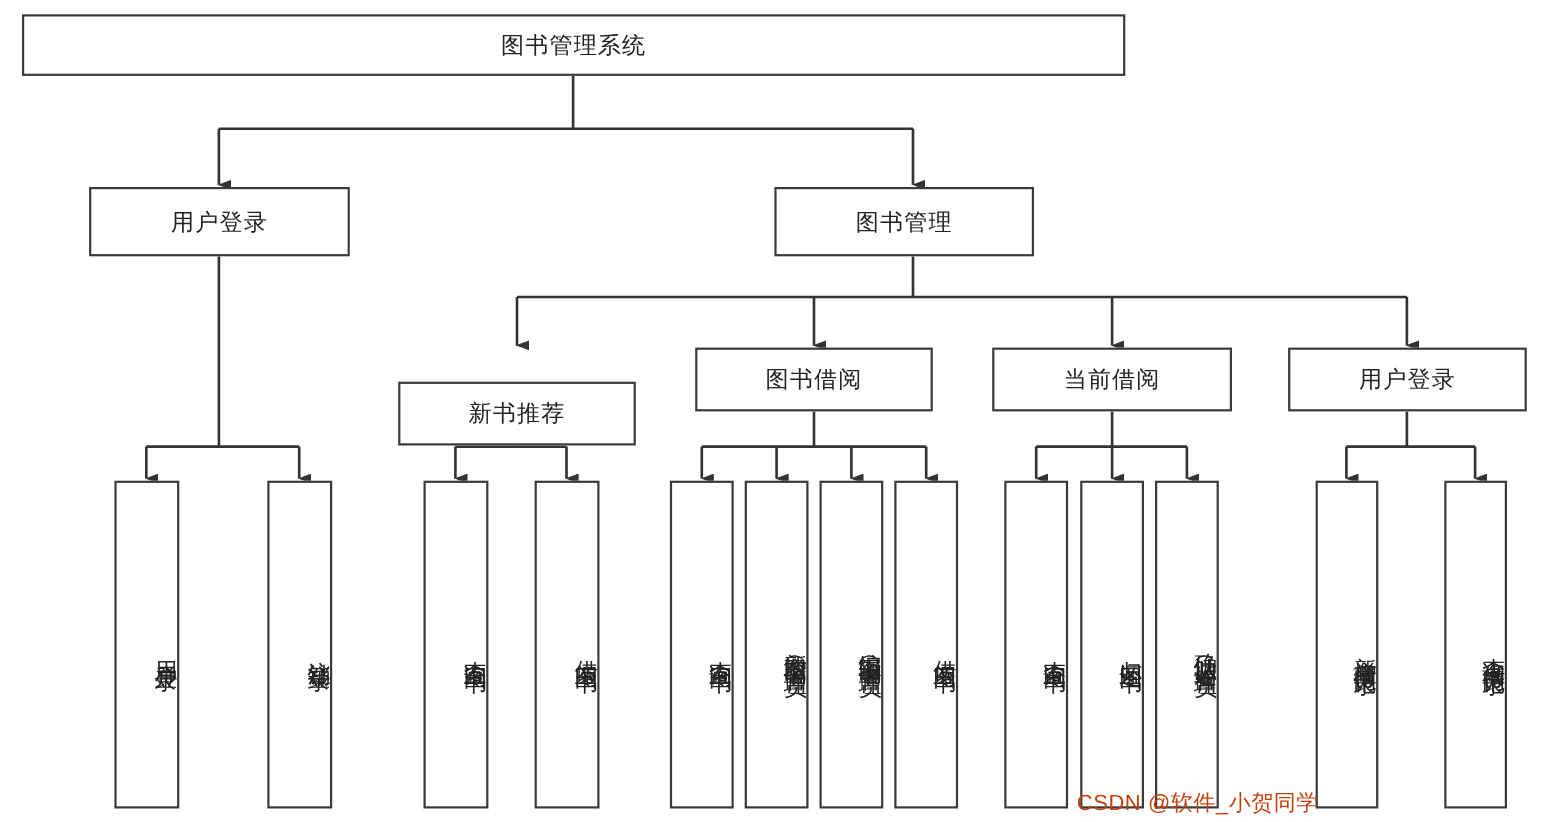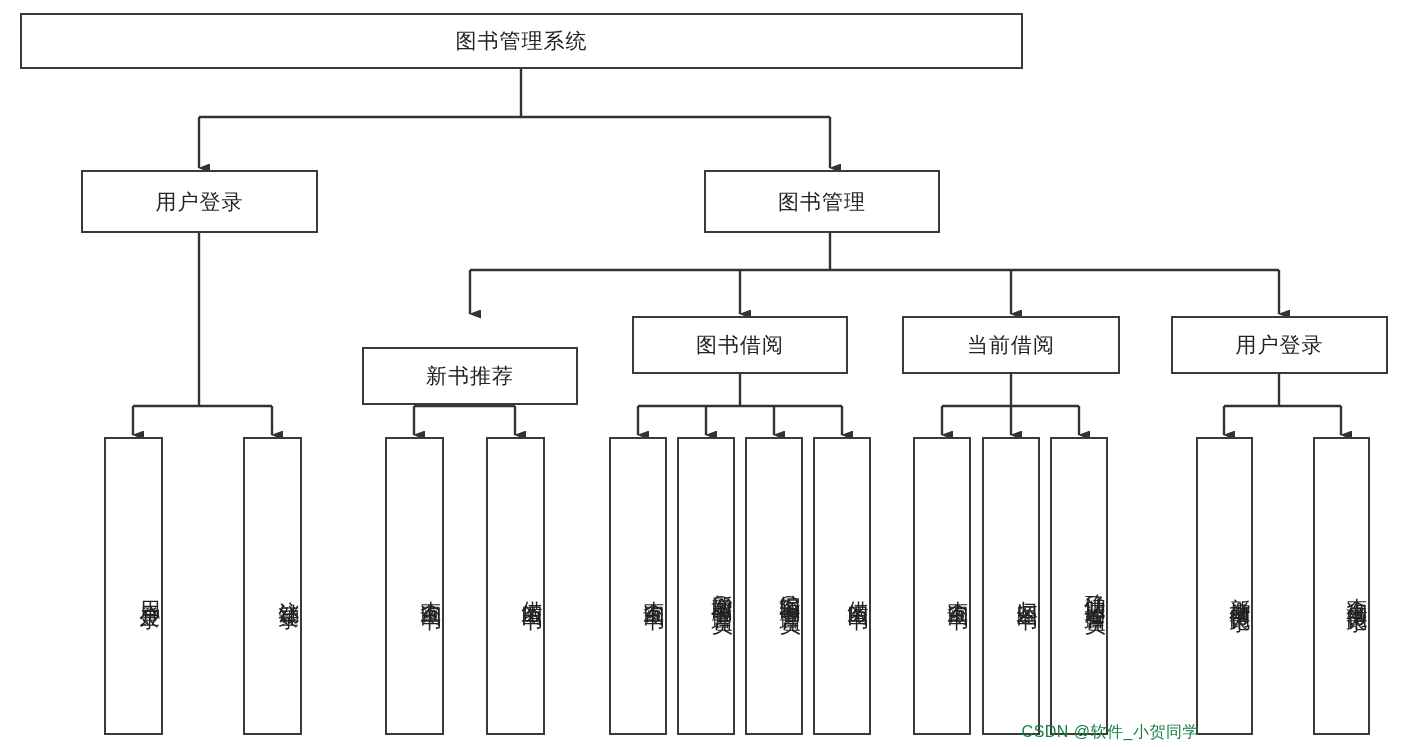--- a/index.html
+++ b/index.html
@@ -9,22 +9,22 @@
   svg.wires{position:absolute;left:0;top:0;width:1405px;height:747px;}
   .node{position:absolute;box-sizing:border-box;background:#ffffff;
         border:2.5px solid #3a3a3a;display:flex;align-items:center;
         justify-content:center;color:#222;}
   .node.h{font-size:21px;letter-spacing:1px;}
   .node.leaf{writing-mode:vertical-rl;text-orientation:upright;
              font-size:21px;letter-spacing:3px;padding-top:8px;
              align-items:flex-start;justify-content:center;line-height:1.0;}
   .node.leaf span{writing-mode:vertical-rl;text-orientation:upright;
                   display:block;white-space:nowrap;}
-  #watermark{position:absolute;right:8px;bottom:4px;font-size:16px;
-             color:#15803d;letter-spacing:0.5px;white-space:nowrap;}
+  #watermark{position:absolute;right:8px;bottom:4px;font-size:20px;
+             color:#c2410c;letter-spacing:0.5px;white-space:nowrap;}
 </style>
 </head>
 <body>
 
 <div id="stage">
 
   <svg class="wires" viewBox="0 0 1405 747" xmlns="http://www.w3.org/2000/svg">
     <defs>
       <marker id="arrow" markerWidth="10" markerHeight="12" refX="4.5" refY="11" orient="auto" markerUnits="userSpaceOnUse">
         <path d="M0,0 L9,0 L4.5,12 Z" fill="#333333"></path>

